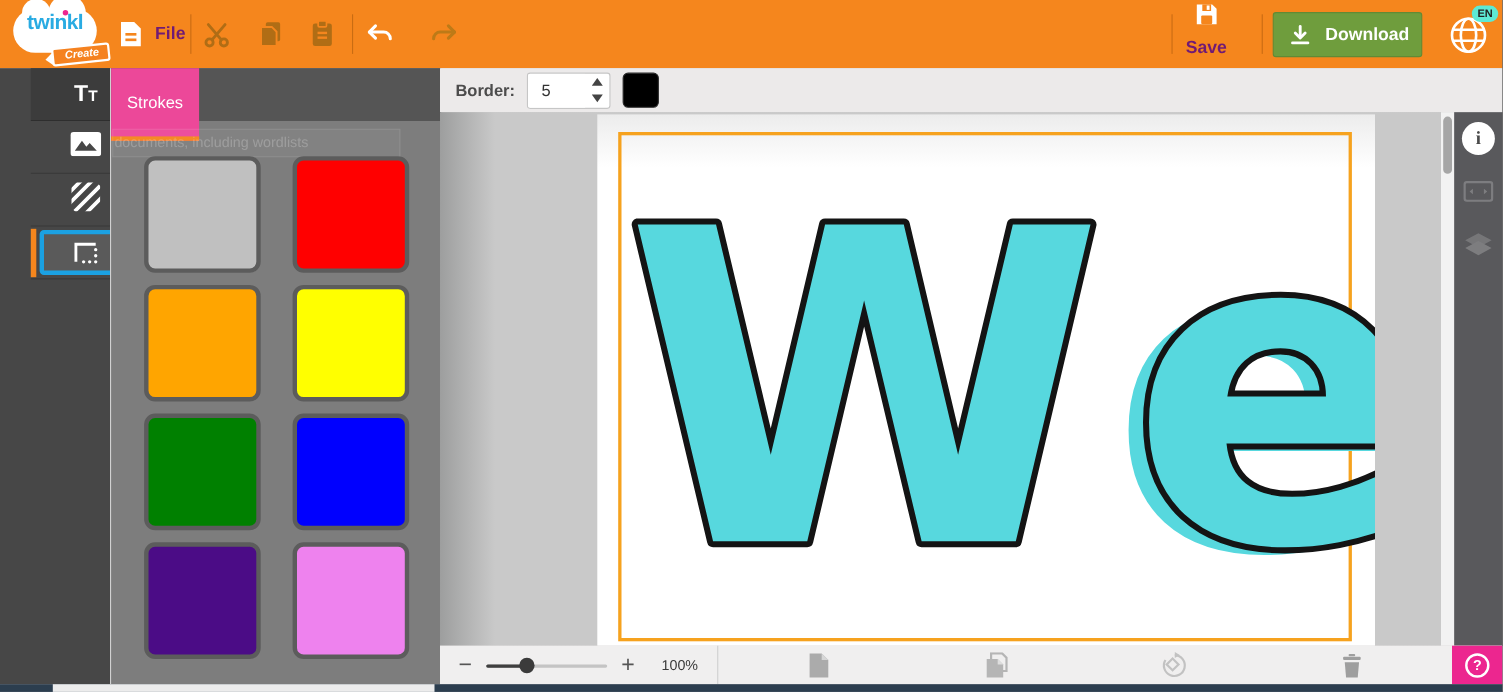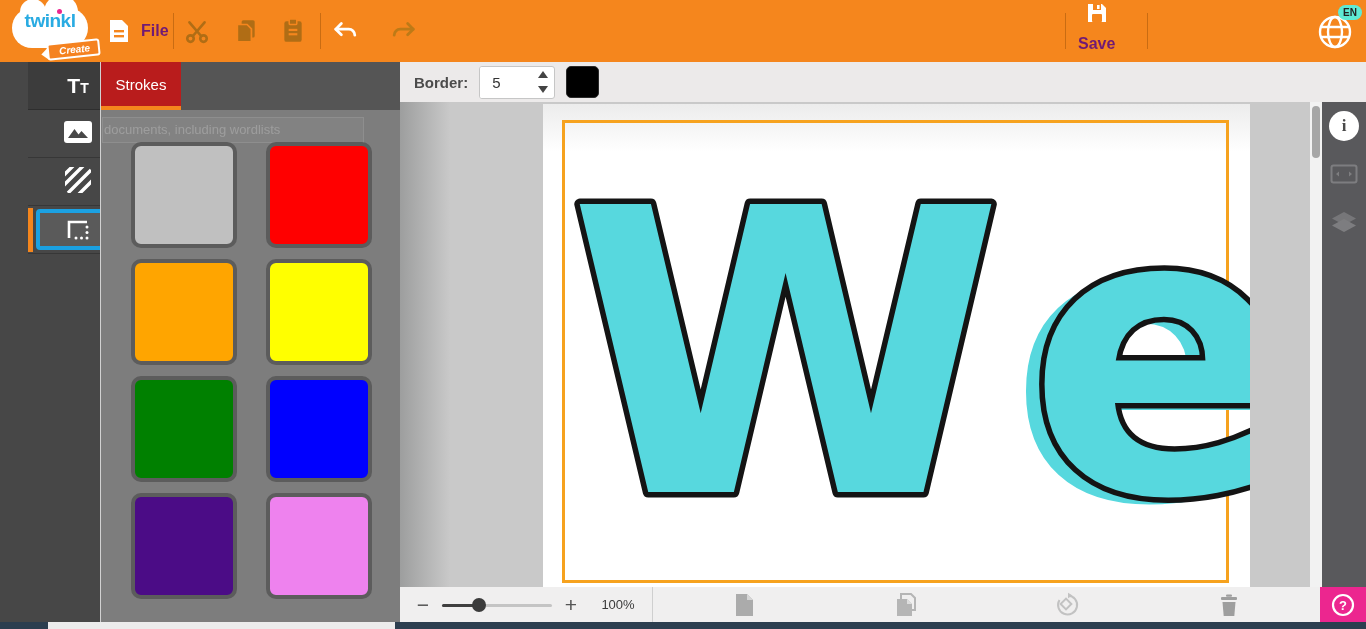--- a/index.html
+++ b/index.html
@@ -44,21 +44,21 @@
   .tool-label{color:#fff;font-weight:bold;font-size:21px;}
   .tool-label .small{font-size:14px;}
   .tool-selected .sel-bar{position:absolute;left:0;top:2px;width:5px;height:44px;background:#f5861d;}
   .sel-box{position:absolute;left:8px;top:3px;right:8px;bottom:3px;border:4px solid #1ba1e2;
            border-radius:4px;background:#5a5a5a;display:flex;align-items:center;justify-content:center;}
 
   
   .panel{position:absolute;left:100px;top:62px;width:300px;height:560px;background:#7d7d7d;
          border-left:1px solid rgba(255,255,255,.65);}
   .tabrow{position:absolute;left:0;top:0;width:300px;height:48px;background:#555;}
-  .tab{position:absolute;left:0;top:0;width:80px;height:48px;background:#b91c1c;border-bottom:4px solid #f5861d;
+  .tab{position:absolute;left:0;top:0;width:80px;height:66px;background:#ec4899;border-bottom:4px solid #f5861d;
        display:flex;align-items:center;justify-content:center;color:#fff;font-size:15px;cursor:pointer;}
   .hint{position:absolute;left:1px;top:55px;width:262px;height:26px;border:1px solid rgba(255,255,255,.10);
         background:rgba(255,255,255,.04);color:rgba(255,255,255,.22);font-size:13px;line-height:24px;
         white-space:nowrap;overflow:hidden;padding-left:1px;}
   .swatches{position:absolute;left:30px;top:80px;width:241px;display:grid;
             grid-template-columns:106px 106px;grid-column-gap:29px;grid-row-gap:11px;}
   .swatch{width:106px;height:106px;border:4px solid #5c5c5c;border-radius:10px;cursor:pointer;}
 
   
   .border-toolbar{position:absolute;left:400px;top:62px;width:966px;height:40px;background:#eceaea;
@@ -201,20 +201,30 @@
           <path d="M2 2 h14 l4 4 v14 H2 z" fill="#fff"></path>
           <rect x="7" y="2" width="8" height="6" fill="#f5861d"></rect>
           <rect x="11" y="3" width="2.6" height="4" fill="#fff"></rect>
           <rect x="6" y="12" width="10" height="8" rx="1" fill="#f5861d"></rect>
           </svg>
       </span>
       <span>Save</span>
     </div>
     <div class="tb-sep" style="left:1147px;"></div>
 
+    <div class="download-btn">
+      <span class="tb-icon">
+        <svg width="20" height="20" viewBox="0 0 20 20" fill="none" stroke="#fff" stroke-width="2.6" stroke-linecap="round" stroke-linejoin="round">
+          <path d="M10 2 v9"></path>
+            <path d="M5.5 8 L10 12.5 L14.5 8"></path>
+            <path d="M3 17 h14"></path>
+          </svg>
+      </span>
+      <span>Download</span>
+    </div>
 
     <div class="globe-wrap">
       <svg width="38" height="38" viewBox="0 0 38 38" fill="none" stroke="#fff" stroke-width="2.4">
         <circle cx="19" cy="20" r="15"></circle>
         <ellipse cx="19" cy="20" rx="7" ry="15"></ellipse>
         <path d="M4.5 15 h29 M4.5 25 h29"></path>
       </svg>
       <div class="en-badge">EN</div>
     </div>
   </div>

